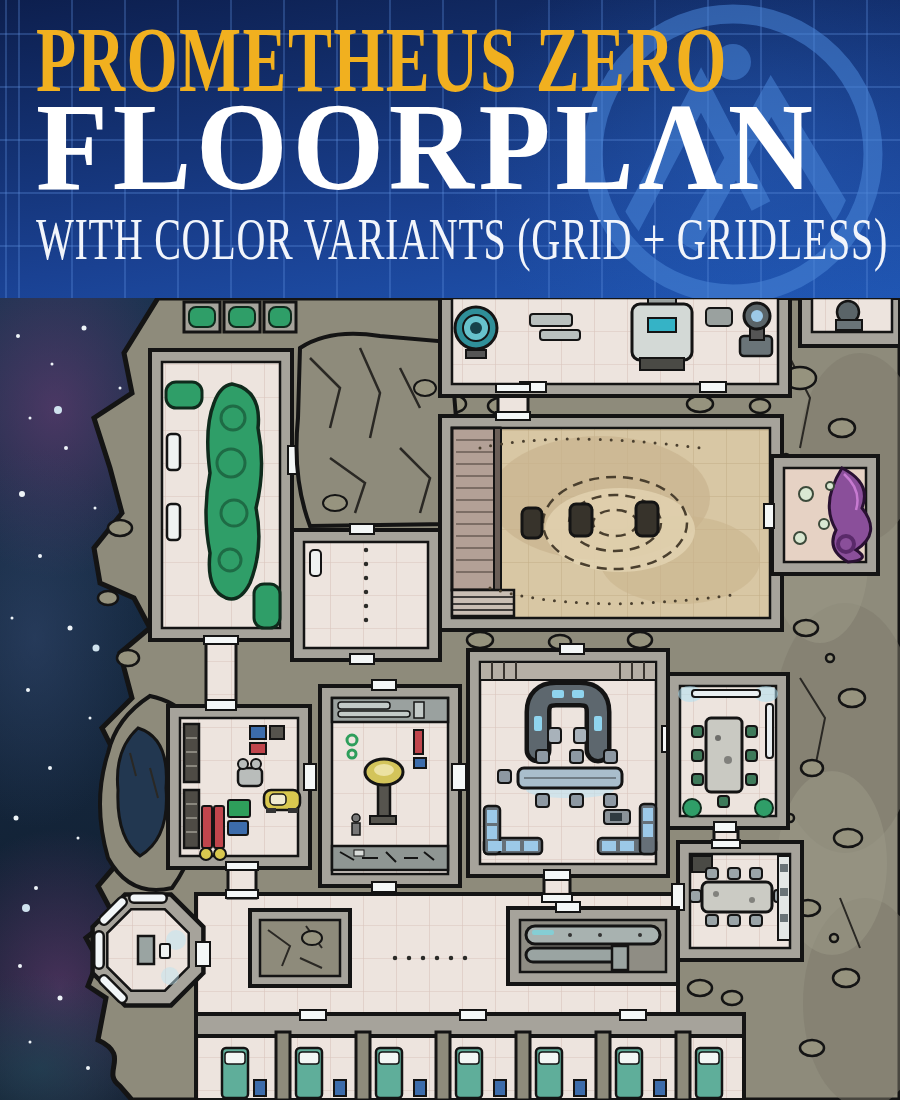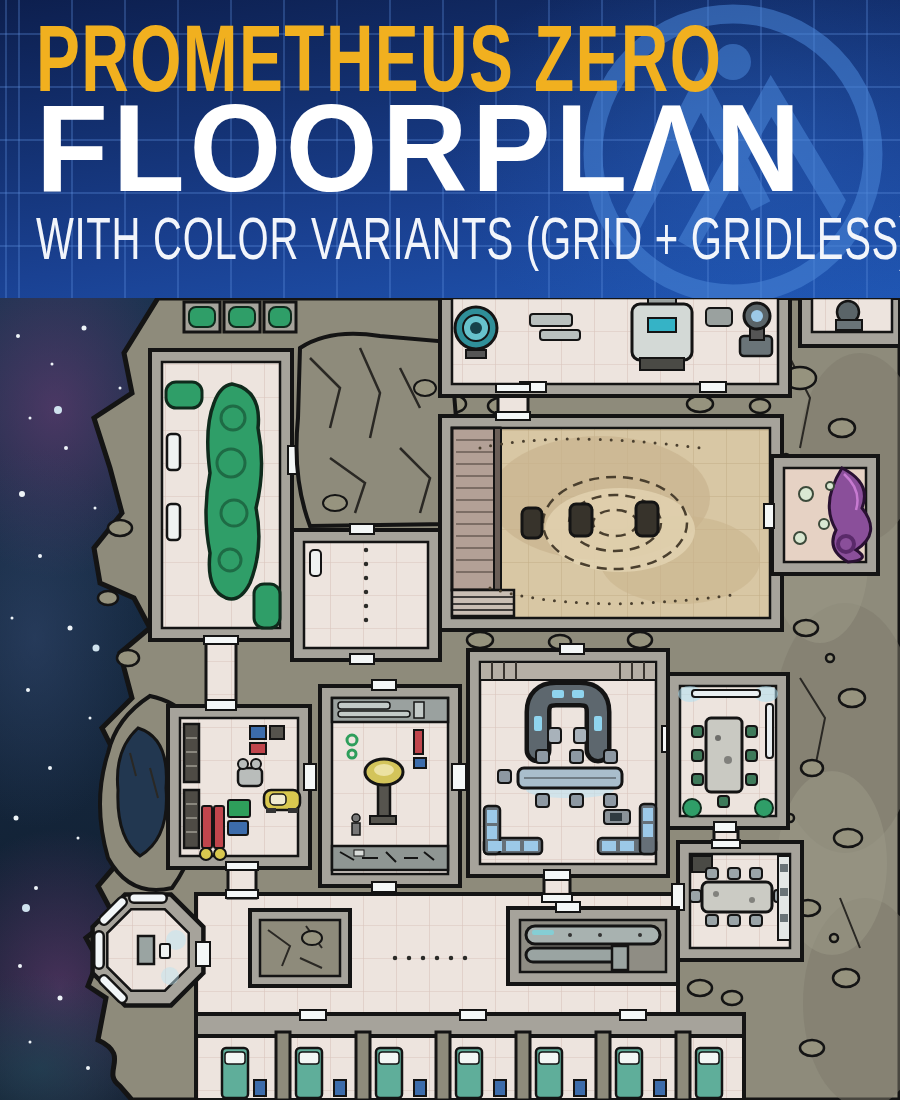--- a/index.html
+++ b/index.html
@@ -1,16 +1,16 @@
 <!DOCTYPE html>
 <html><head>
 <meta charset="utf-8">
 <style>
   html,body{margin:0;padding:0;background:#000;}
-  .poster{position:relative;width:900px;height:1100px;overflow:hidden;font-family:Liberation Sans, sans-serif;background:#101d2e;}
+  .poster{position:relative;width:900px;height:1100px;overflow:hidden;font-family:Liberation Serif, serif;background:#101d2e;}
   
   .banner{position:absolute;top:0;left:0;width:900px;height:298px;overflow:hidden;
     background:
       radial-gradient(420px 300px at 82% 52%, rgba(45,110,205,.35), rgba(45,110,205,0) 70%),
       linear-gradient(172deg,#0d1f4e 0%,#133070 34%,#1a4192 66%,#1f55b2 100%);}
   .banner .grid-lines{position:absolute;inset:-60px;
     background-image:
       repeating-linear-gradient(to right, rgba(95,145,225,.30) 0 2px, transparent 2px 53px),
       repeating-linear-gradient(to bottom, rgba(95,145,225,.30) 0 2px, transparent 2px 53px);
     background-position:78px 93px;}

